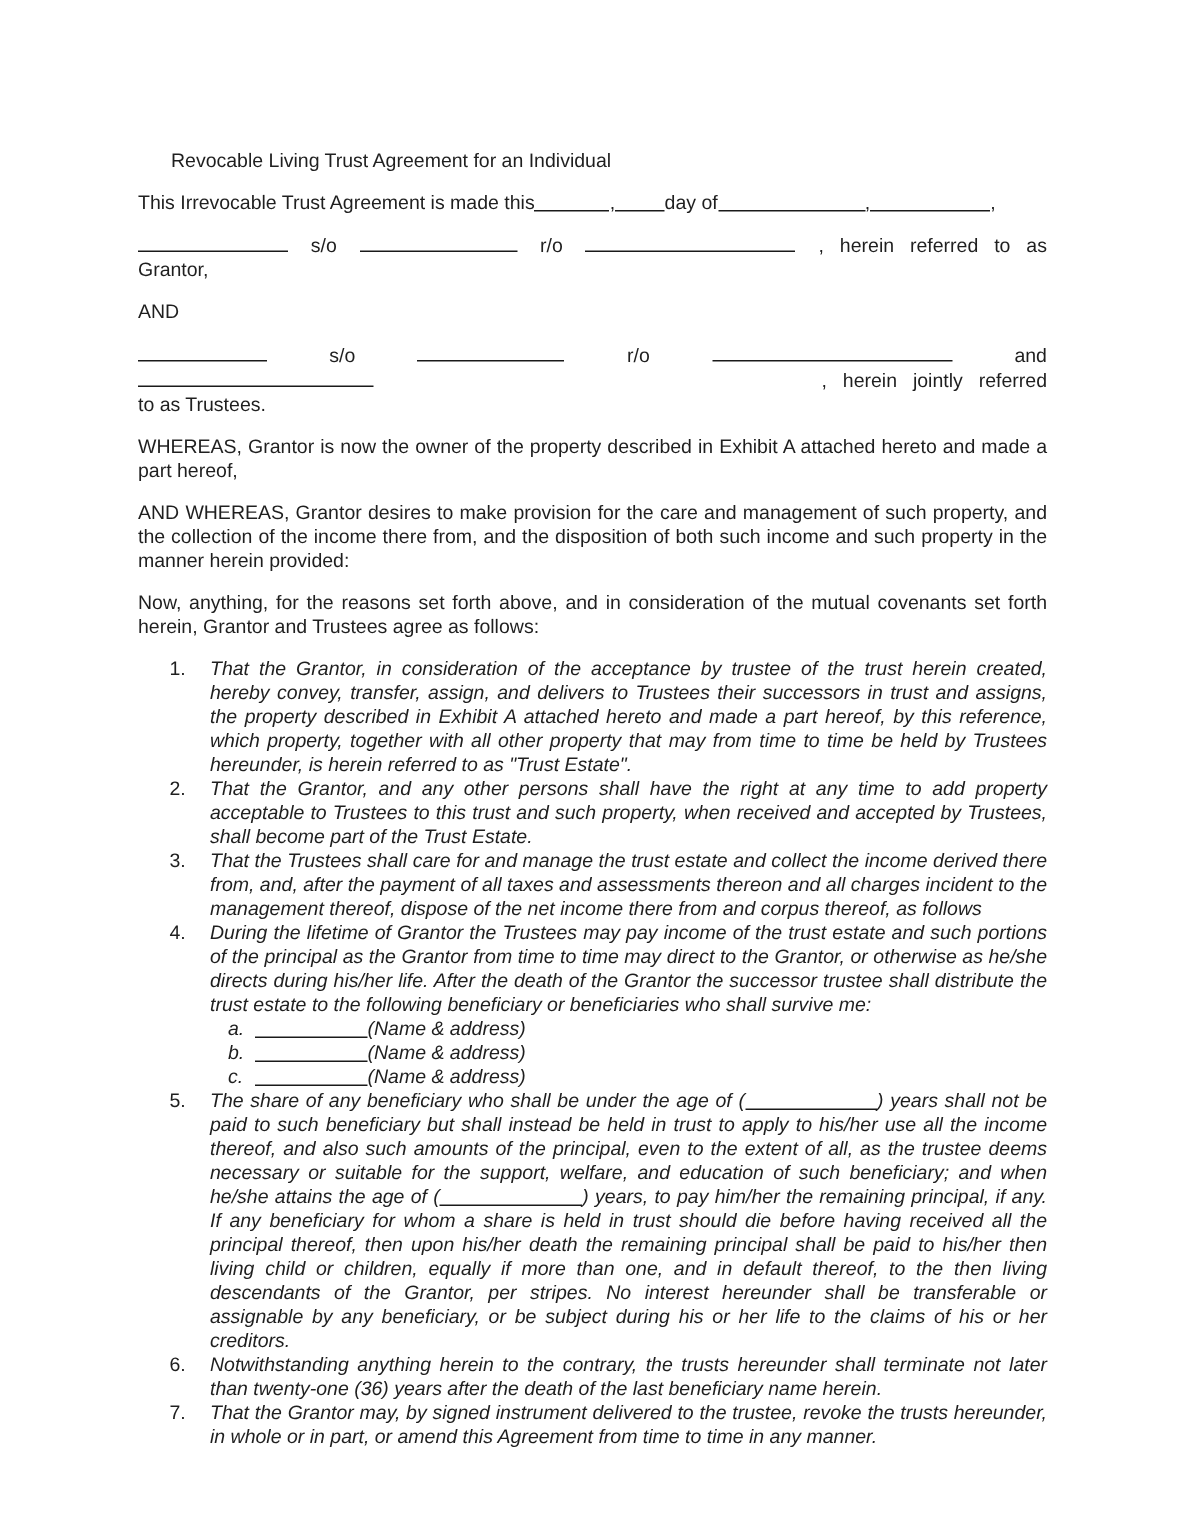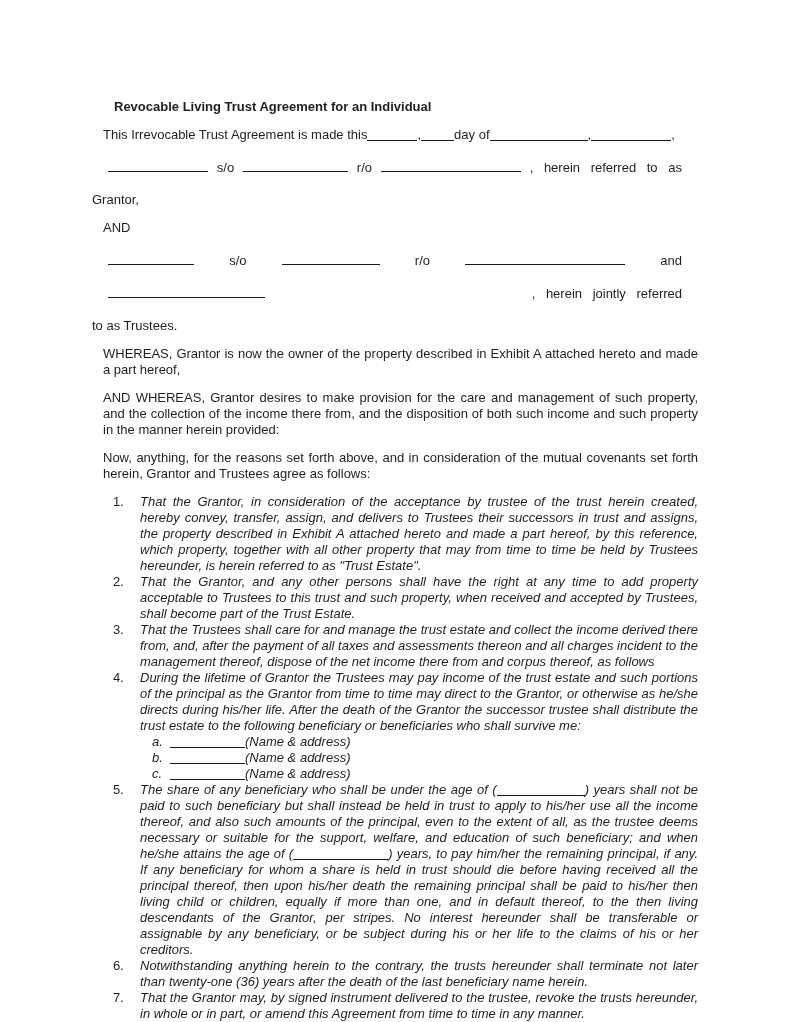--- a/index.html
+++ b/index.html
@@ -16,38 +16,38 @@
     left: 92px;
     top: 99px;
     width: 606px;
     font-size: 13px;
     line-height: 16px;
     color: #1f1f1f;
   }
   .title {
     font-size: 13px;
     line-height: 16px;
-    font-weight: bold;
+    font-weight: normal;
     margin: 0 0 12px 0;
     padding-left: 22px;
   }
-  p { margin: 0 0 12px 11px; }
+  p { margin: 0 0 12px 0; }
   p.cont { margin: 0 0 12px 0; }
   .just { text-align: justify; }
   .blank {
     display: inline-block;
     height: 12px;
     border-bottom: 1.5px solid #1a1a1a;
     margin-bottom: -2px;
   }
   .fill-row {
     display: flex;
     justify-content: space-between;
     align-items: baseline;
-    margin: 16px;
+    margin: 0;
     text-align: center;
   }
   .tight { white-space: nowrap; }
   .spread { word-spacing: 7px; }
   .clauses { margin: 0; }
   .clause { display: flex; }
   .clause-num {
     flex: none;
     width: 27px;
     margin-left: 21px;

